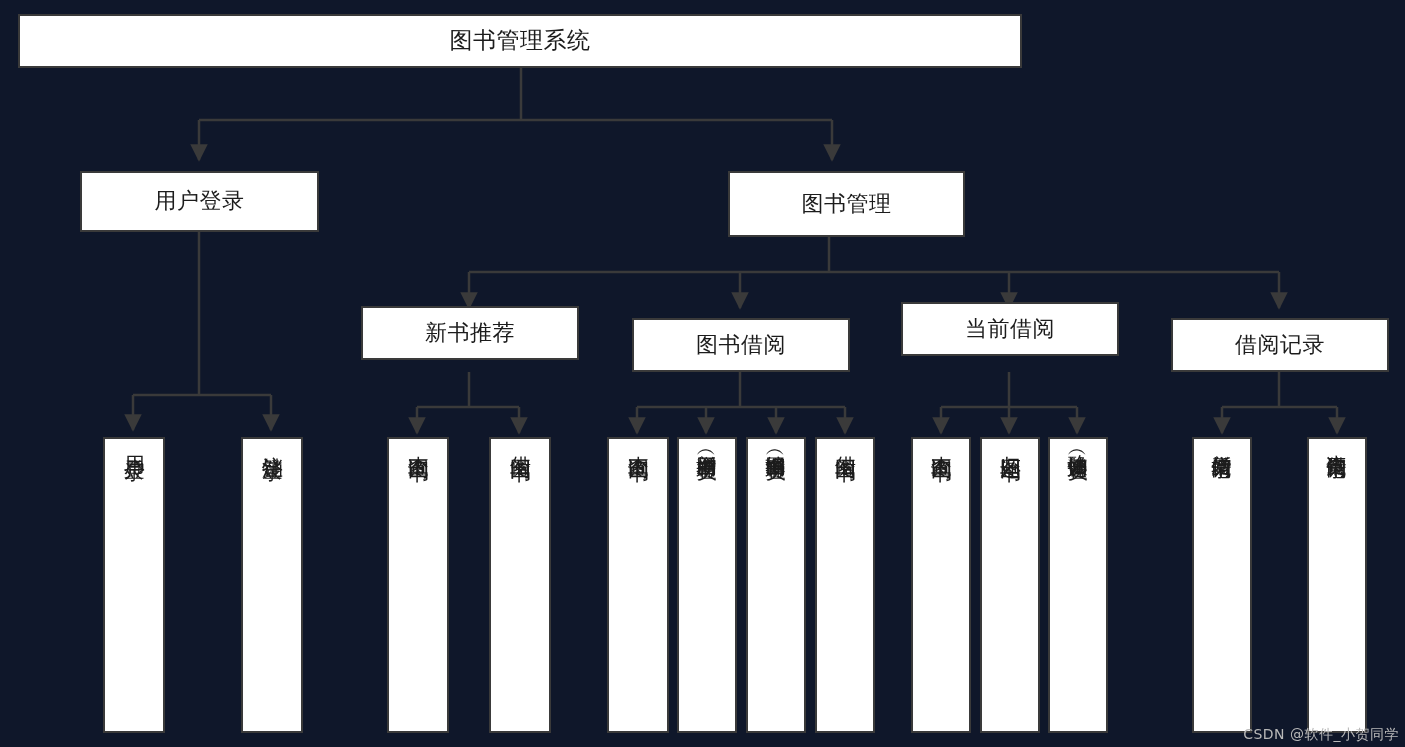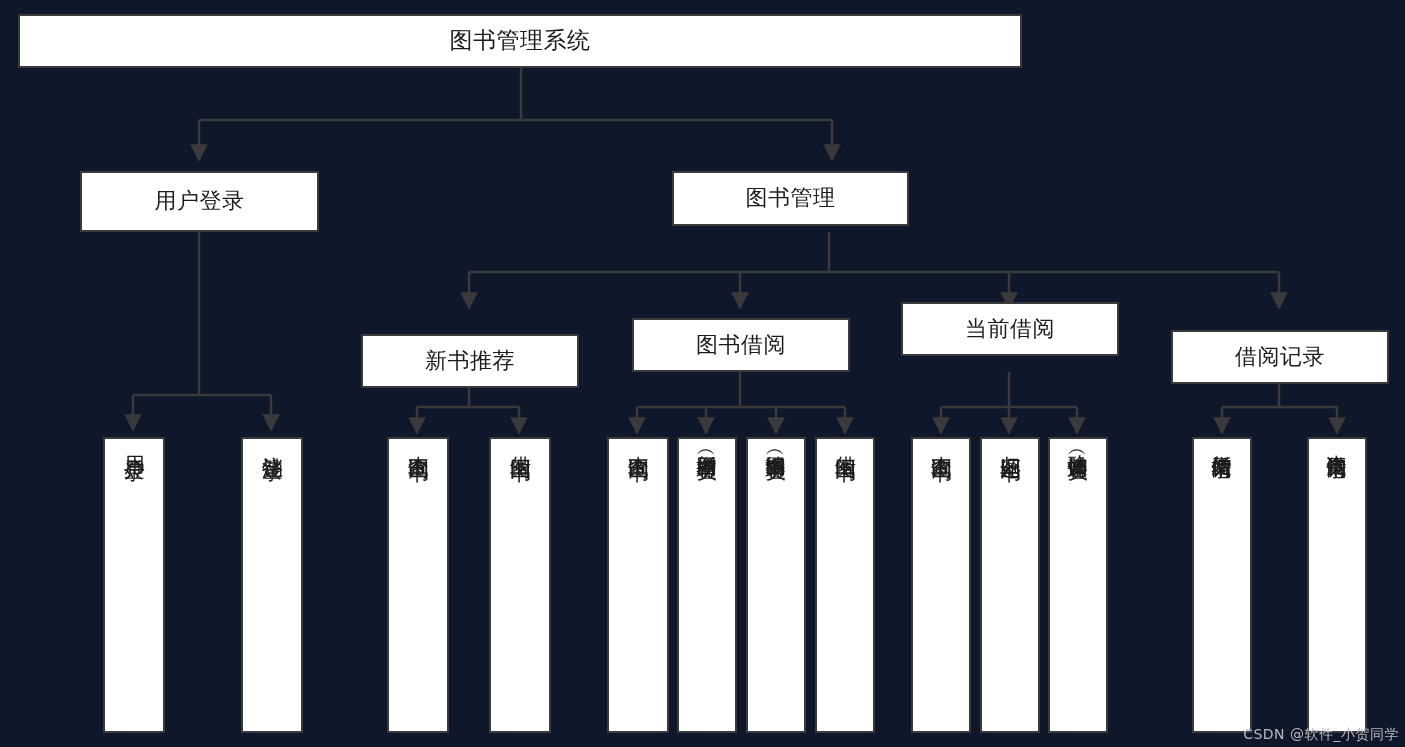--- a/index.html
+++ b/index.html
@@ -136,37 +136,37 @@
   </svg>
 
   <div class="node horiz root" style="left:18px; top:14px; width:1004px; height:54px;">
     <span class="node-label">图书管理系统</span>
   </div>
 
   <div class="node horiz" style="left:80px; top:171px; width:239px; height:61px;">
     <span class="node-label">用户登录</span>
   </div>
 
-  <div class="node horiz" style="left:672px; top:171px; width:237px; height:55px;">
+  <div class="node horiz" style="left:728px; top:171px; width:237px; height:66px;">
     <span class="node-label">图书管理</span>
   </div>
 
-  <div class="node horiz" style="left:361px; top:334px; width:218px; height:54px;">
+  <div class="node horiz" style="left:361px; top:306px; width:218px; height:54px;">
     <span class="node-label">新书推荐</span>
   </div>
 
   <div class="node horiz" style="left:632px; top:318px; width:218px; height:54px;">
     <span class="node-label">图书借阅</span>
   </div>
 
   <div class="node horiz" style="left:901px; top:302px; width:218px; height:54px;">
     <span class="node-label">当前借阅</span>
   </div>
 
-  <div class="node horiz" style="left:1171px; top:330px; width:218px; height:54px;">
+  <div class="node horiz" style="left:1171px; top:318px; width:218px; height:54px;">
     <span class="node-label">借阅记录</span>
   </div>
 
   <div class="node vert" style="left:103px; top:437px; width:62px; height:296px;">
     <span class="node-label">用户登录</span>
   </div>
 
   <div class="node vert" style="left:241px; top:437px; width:62px; height:296px;">
     <span class="node-label">注销登录</span>
   </div>

